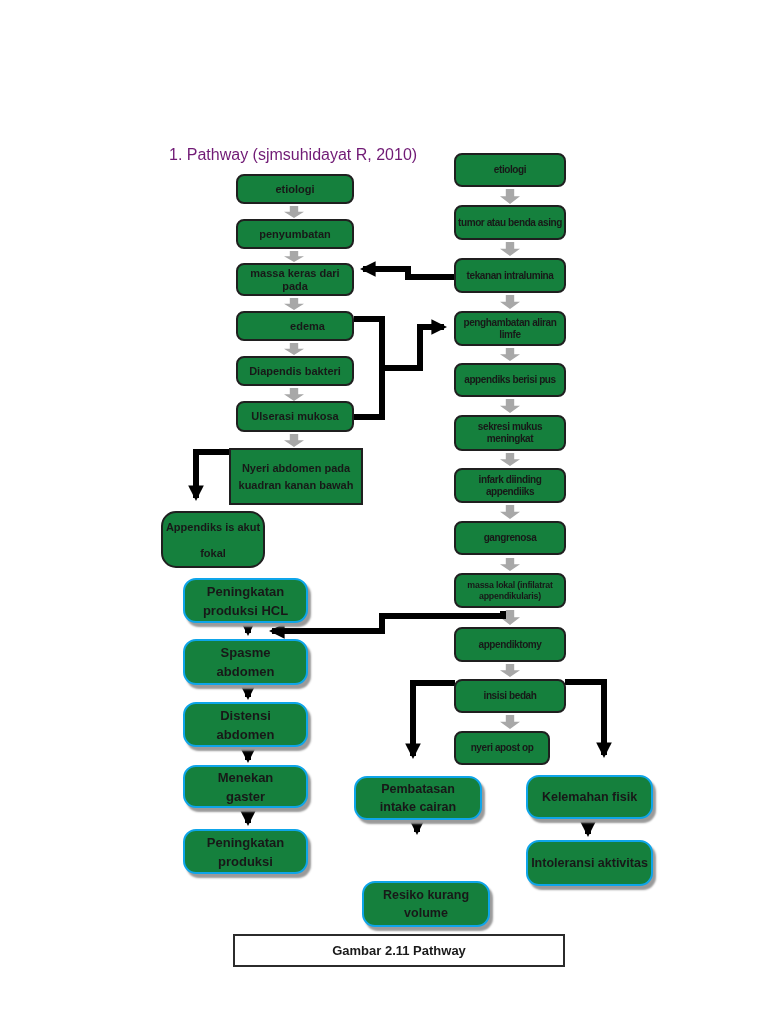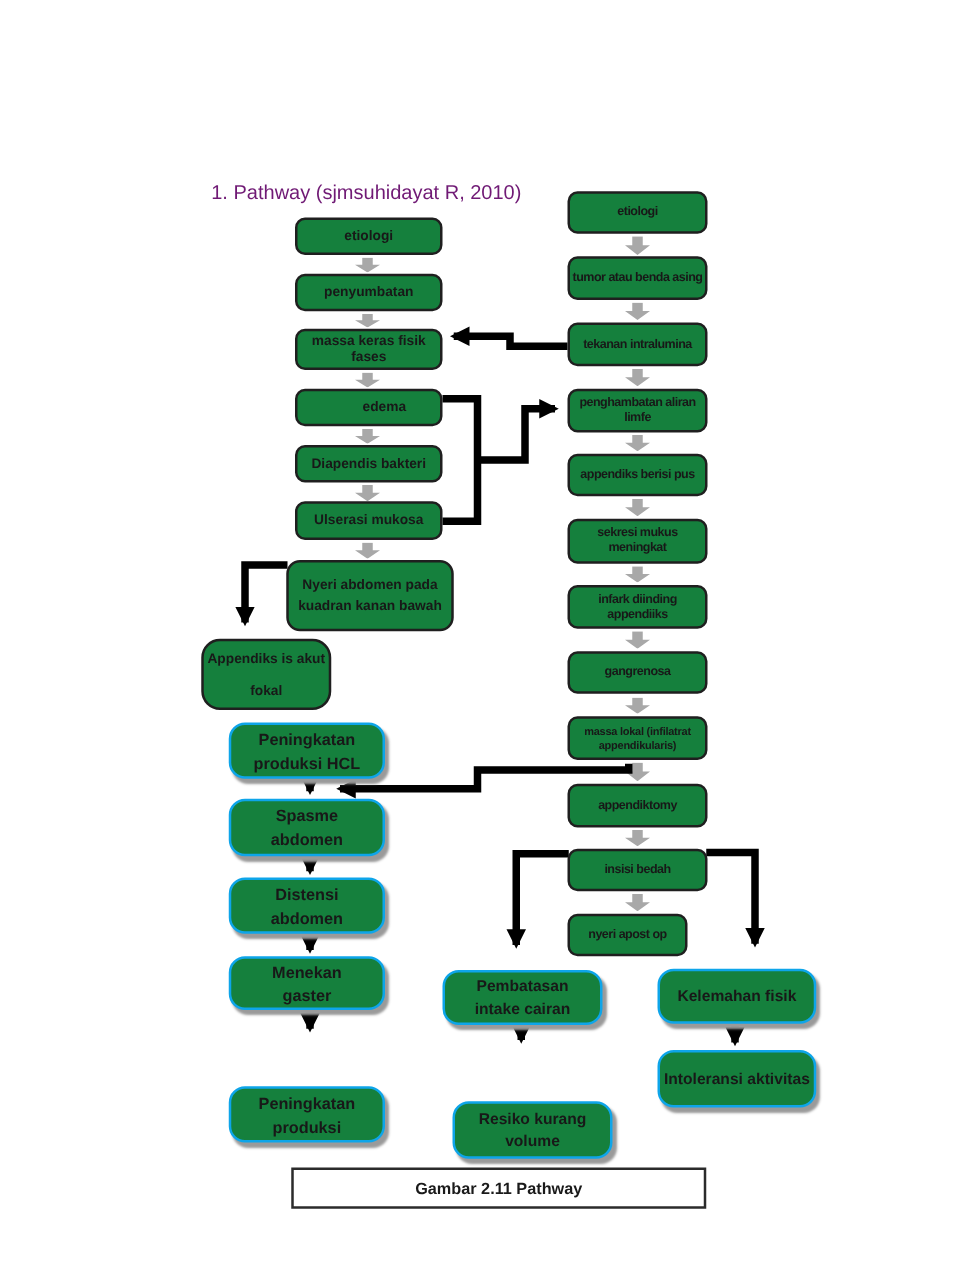--- a/index.html
+++ b/index.html
@@ -6,21 +6,21 @@
   .page{position:relative;width:768px;height:1024px;background:#ffffff;overflow:hidden;
         font-family:"Liberation Sans",sans-serif;}
   .title{position:absolute;left:169px;top:146px;font-size:16px;color:#701a75;
          font-weight:400;white-space:nowrap;}
   .node{position:absolute;box-sizing:border-box;background:#15803d;display:flex;
         align-items:center;justify-content:center;text-align:center;font-weight:700;
         color:#181818;}
   .thin{border:2px solid #1f1f1f;border-radius:8px;font-size:11px;line-height:13px;padding:0 2px;}
   .thin.sm{font-size:10px;letter-spacing:-0.4px;line-height:12px;padding:0 1px;}
   .thin.xs{font-size:8.8px;letter-spacing:-0.2px;line-height:10.5px;padding:0 1px;}
-  .r11{border-radius:11px;}
+  .r11{border-radius:0;}
   .r15{border-radius:15px;}
   .akut{line-height:26px;}
   .thick{border:2px solid #0ea5e9;border-radius:13px;box-shadow:3px 4px 2px #9a9a9a;
          font-size:13px;line-height:19px;padding:0 12px;}
   .thick.bt{font-size:12.5px;line-height:18px;padding:0 10px;}
   .thick.bt2{font-size:12.5px;line-height:18px;padding:0 2px;}
   .garrow{position:absolute;background:#a8a8a8;
           clip-path:polygon(29% 0,71% 0,71% 48%,100% 48%,50% 100%,0 48%,29% 48%);}
   .connectors{position:absolute;left:0;top:0;pointer-events:none;}
   .caption-box{position:absolute;left:233px;top:934px;width:332px;height:33px;
@@ -69,32 +69,32 @@
     <path d="M248 622 V633" stroke="#000" stroke-width="6" fill="none" marker-end="url(#ah)"></path>
     <path d="M248 686 V697 " stroke="#000" stroke-width="6" fill="none" marker-end="url(#ah)"></path>
     <path d="M248 748 V760" stroke="#000" stroke-width="6" fill="none" marker-end="url(#ah)"></path>
     <path d="M248 810 V823" stroke="#000" stroke-width="6" fill="none" marker-end="url(#ah)"></path>
     <path d="M417 821 V832" stroke="#000" stroke-width="6" fill="none" marker-end="url(#ah)"></path>
     <path d="M588 820 V834" stroke="#000" stroke-width="6" fill="none" marker-end="url(#ah)"></path>
   </svg>
 
   <div class="node thin" style="left:236px;top:174px;width:118px;height:30px;">etiologi</div>
   <div class="node thin" style="left:236px;top:219px;width:118px;height:30px;">penyumbatan</div>
-  <div class="node thin" style="left:236px;top:263px;width:118px;height:33px;">massa keras fisik fases</div>
+  <div class="node thin" style="left:236px;top:263px;width:118px;height:33px;">massa keras dari pada</div>
   <div class="node thin" style="left:236px;top:311px;width:118px;height:30px;padding-left:27px;">edema</div>
   <div class="node thin" style="left:236px;top:356px;width:118px;height:30px;">Diapendis bakteri</div>
   <div class="node thin" style="left:236px;top:401px;width:118px;height:31px;">Ulserasi mukosa</div>
   <div class="node thin r11" style="left:229px;top:448px;width:134px;height:57px;line-height:17px;">Nyeri abdomen pada kuadran kanan bawah</div>
   <div class="node thin r15 akut" style="left:161px;top:511px;width:104px;height:57px;">Appendiks is akut fokal</div>
 
   <div class="node thick" style="left:183px;top:578px;width:125px;height:45px;">Peningkatan produksi HCL</div>
   <div class="node thick" style="left:183px;top:639px;width:125px;height:46px;">Spasme abdomen</div>
   <div class="node thick" style="left:183px;top:702px;width:125px;height:45px;">Distensi abdomen</div>
   <div class="node thick" style="left:183px;top:765px;width:125px;height:43px;">Menekan gaster</div>
-  <div class="node thick" style="left:183px;top:829px;width:125px;height:45px;margin-top:40px;">Peningkatan produksi</div>
+  <div class="node thick" style="left:183px;top:829px;width:125px;height:45px;">Peningkatan produksi</div>
 
   <div class="node thin sm" style="left:454px;top:153px;width:112px;height:34px;">etiologi</div>
   <div class="node thin sm" style="left:454px;top:205px;width:112px;height:35px;">tumor atau benda asing</div>
   <div class="node thin sm" style="left:454px;top:258px;width:112px;height:35px;">tekanan intralumina</div>
   <div class="node thin sm" style="left:454px;top:311px;width:112px;height:35px;">penghambatan aliran limfe</div>
   <div class="node thin sm" style="left:454px;top:363px;width:112px;height:34px;">appendiks berisi pus</div>
   <div class="node thin sm" style="left:454px;top:415px;width:112px;height:36px;">sekresi mukus meningkat</div>
   <div class="node thin sm" style="left:454px;top:468px;width:112px;height:35px;">infark diinding appendiiks</div>
   <div class="node thin sm" style="left:454px;top:521px;width:112px;height:34px;">gangrenosa</div>
   <div class="node thin xs" style="left:454px;top:573px;width:112px;height:35px;">massa lokal (infilatrat appendikularis)</div>

